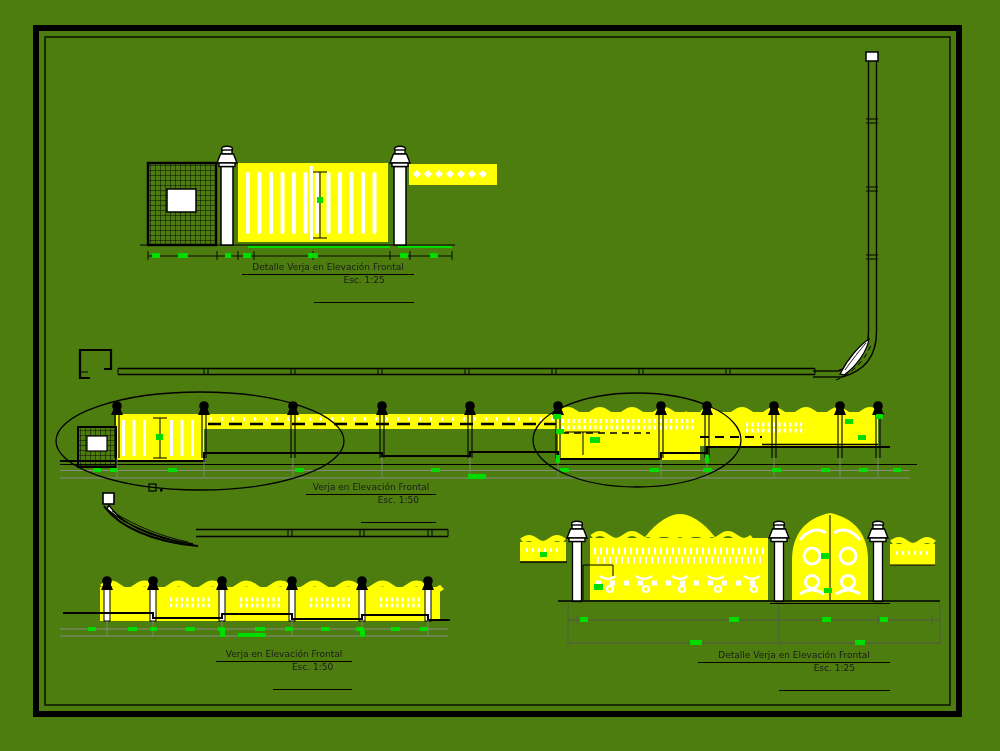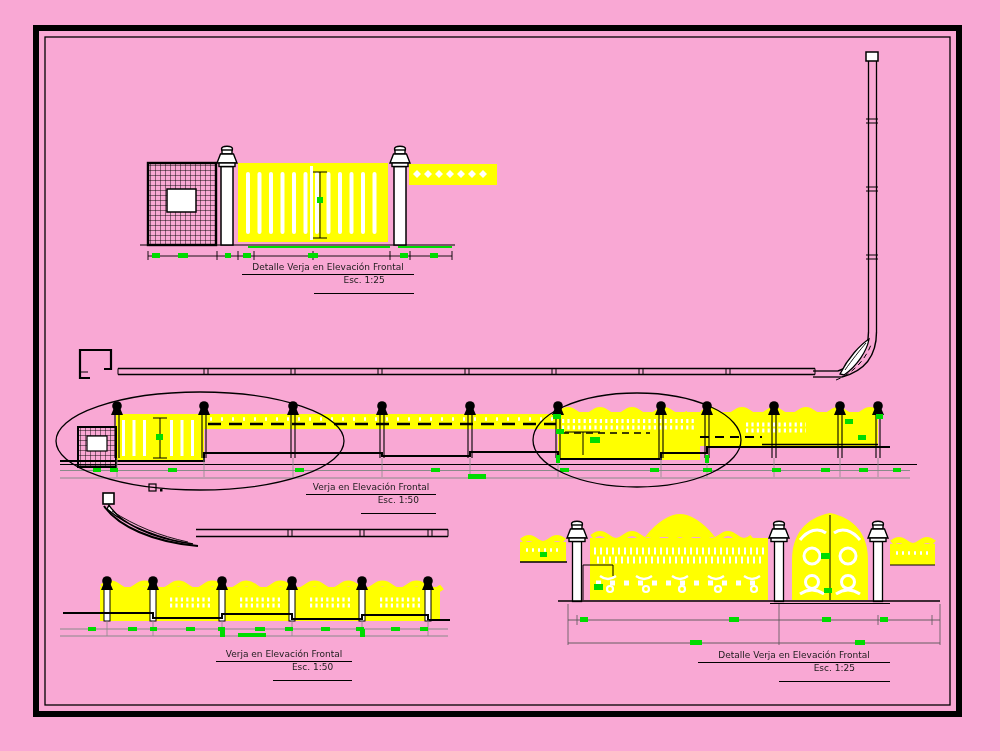--- a/index.html
+++ b/index.html
@@ -1,22 +1,22 @@
 <!DOCTYPE html>
 <html><head>
 <meta charset="utf-8">
 <style>
   html,body{margin:0;padding:0;background:#ffffff;}
-  .page{position:relative;width:1000px;height:751px;background:#f9a8d4;overflow:hidden;
+  .page{position:relative;width:1000px;height:751px;background:#4d7c0f;overflow:hidden;
         font-family:"DejaVu Sans",sans-serif;}
   svg{position:absolute;left:0;top:0;}
   .lbl{position:absolute;color:#1b1b1b;font-size:9px;line-height:10.5px;}
   .lbl .t{border-bottom:1px solid #000;text-align:center;padding:0 2px 1px 2px;white-space:nowrap;}
   .lbl .s{border-bottom:1px solid #000;margin-left:auto;width:58%;text-align:center;
-          padding-bottom:8px;white-space:nowrap;}
+          padding-bottom:17px;white-space:nowrap;}
 </style>
 </head>
 <body>
 
 <div class="page">
 
 <svg width="1000" height="751" viewBox="0 0 1000 751">
   <defs>
     <pattern id="grid5" width="5" height="5" patternUnits="userSpaceOnUse">
       <path d="M5,0 H0 V5" fill="none" stroke="#000" stroke-width="0.9"></path>

